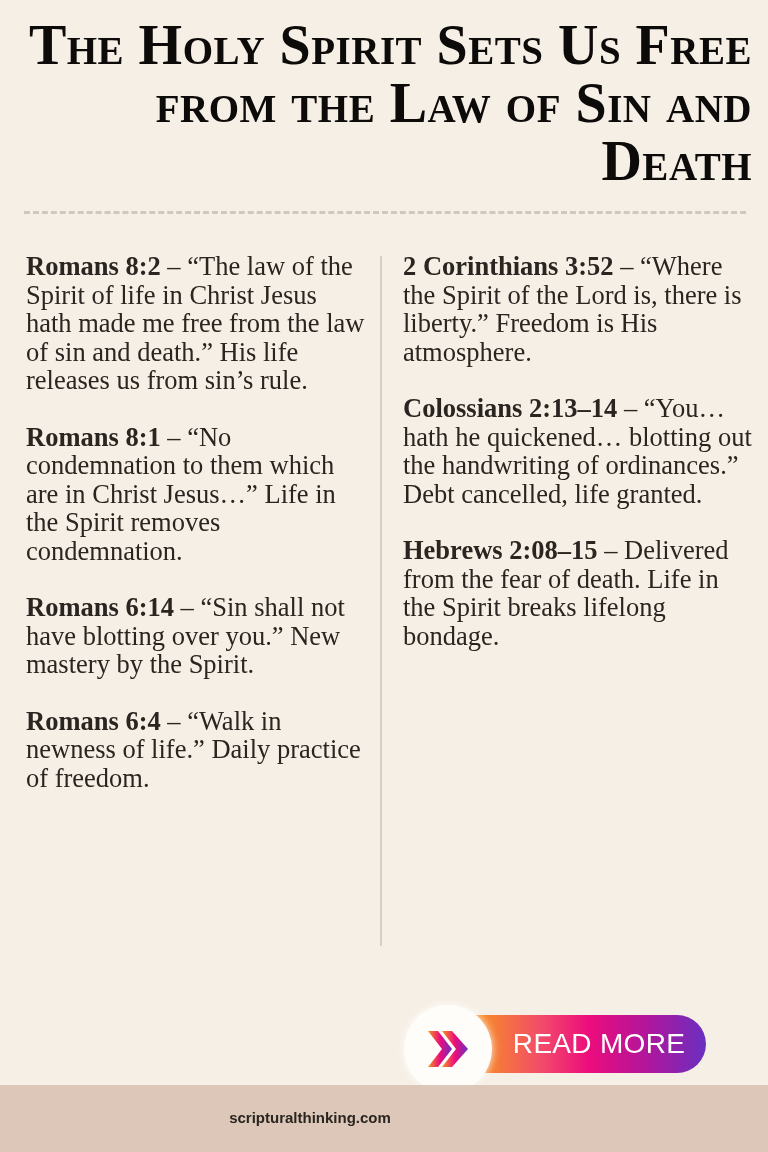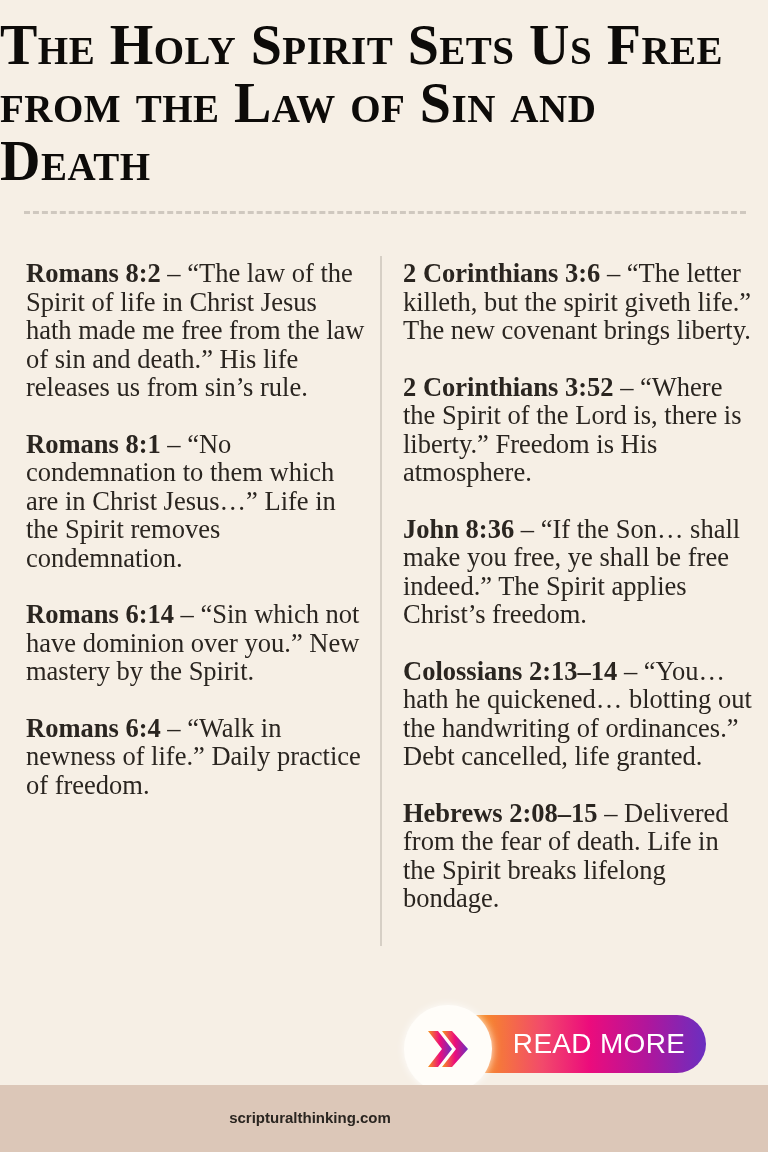--- a/index.html
+++ b/index.html
@@ -5,21 +5,21 @@
   html, body { margin:0; padding:0; }
   body {
     width:768px; height:1152px; overflow:hidden;
     background:#f6efe5;
     font-family:"Liberation Serif", "DejaVu Serif", serif;
     color:#2a2520;
     position:relative;
   }
   .title {
     position:absolute; left:0; top:16px; width:752px;
-    text-align:left;
+    text-align:right;
     font-family:"Liberation Serif", "DejaVu Serif", serif;
     font-weight:bold;
     font-variant:small-caps;
     font-size:56px;
     line-height:58px;
     color:#0d0b09;
     letter-spacing:0.5px;
     margin:0;
   }
   .divider {
@@ -29,21 +29,21 @@
   .col {
     position:absolute; top:244px;
     font-size:26.5px; line-height:28.5px;
   }
   .col.left { left:26px; width:340px; }
   .col.right { left:403px; width:350px; }
   .vline {
     position:absolute; left:380px; top:256px; width:2px; height:690px;
     background:#d6cfc5;
   }
-  .entry { margin:15px 0 28px 0; }
+  .entry { margin:8px 0 28px 0; }
   .ref { font-weight:bold; color:#2a2520; }
   .cta {
     position:absolute; left:404px; top:1005px; width:302px; height:68px;
   }
   .cta-pill {
     position:absolute; left:68px; top:10px; width:234px; height:58px;
     border-radius:0 34px 34px 0;
     background:linear-gradient(90deg,#f7941d 0%,#f24a6b 30%,#ec0c7c 50%,#b0169c 75%,#6a2fc0 100%);
     display:flex; align-items:center; justify-content:center;
     padding-left:20px; box-sizing:border-box;
@@ -70,30 +70,28 @@
 </style>
 </head>
 <body>
 
 <h1 class="title">The Holy Spirit Sets Us Free from the Law of Sin and Death</h1>
 <div class="divider"></div>
 
 <div class="col left">
   <p class="entry"><span class="ref">Romans 8:2</span><span> – “The law of the Spirit of life in Christ Jesus hath made me free from the law of sin and death.” His life releases us from sin’s rule.</span></p>
   <p class="entry"><span class="ref">Romans 8:1</span><span> – “No condemnation to them which are in Christ Jesus…” Life in the Spirit removes condemnation.</span></p>
-  <p class="entry"><span class="ref">Romans 6:14</span><span> – “Sin which not have dominion over you.” New mastery by the Spirit.</span></p>
+  <p class="entry"><span class="ref">Romans 6:14</span><span> – “Sin shall not have blotting over you.” New mastery by the Spirit.</span></p>
   <p class="entry"><span class="ref">Romans 6:4</span><span> – “Walk in newness of life.” Daily practice of freedom.</span></p>
 </div>
 
 <div class="vline"></div>
 
 <div class="col right">
-  <p class="entry"><span class="ref">2 Corinthians 3:6</span><span> – “The letter killeth, but the spirit giveth life.” The new covenant brings liberty.</span></p>
   <p class="entry"><span class="ref">2 Corinthians 3:52</span><span> – “Where the Spirit of the Lord is, there is liberty.” Freedom is His atmosphere.</span></p>
-  <p class="entry"><span class="ref">John 8:36</span><span> – “If the Son… shall make you free, ye shall be free indeed.” The Spirit applies Christ’s freedom.</span></p>
   <p class="entry"><span class="ref">Colossians 2:13–14</span><span> – “You… hath he quickened… blotting out the handwriting of ordinances.” Debt cancelled, life granted.</span></p>
   <p class="entry"><span class="ref">Hebrews 2:08–15</span><span> – Delivered from the fear of death. Life in the Spirit breaks lifelong bondage.</span></p>
 </div>
 
 <div class="cta">
   <div class="cta-pill">
     <span class="cta-label">READ MORE</span>
   </div>
   <div class="cta-circle">
     <svg width="44" height="40" viewBox="0 0 44 40">

